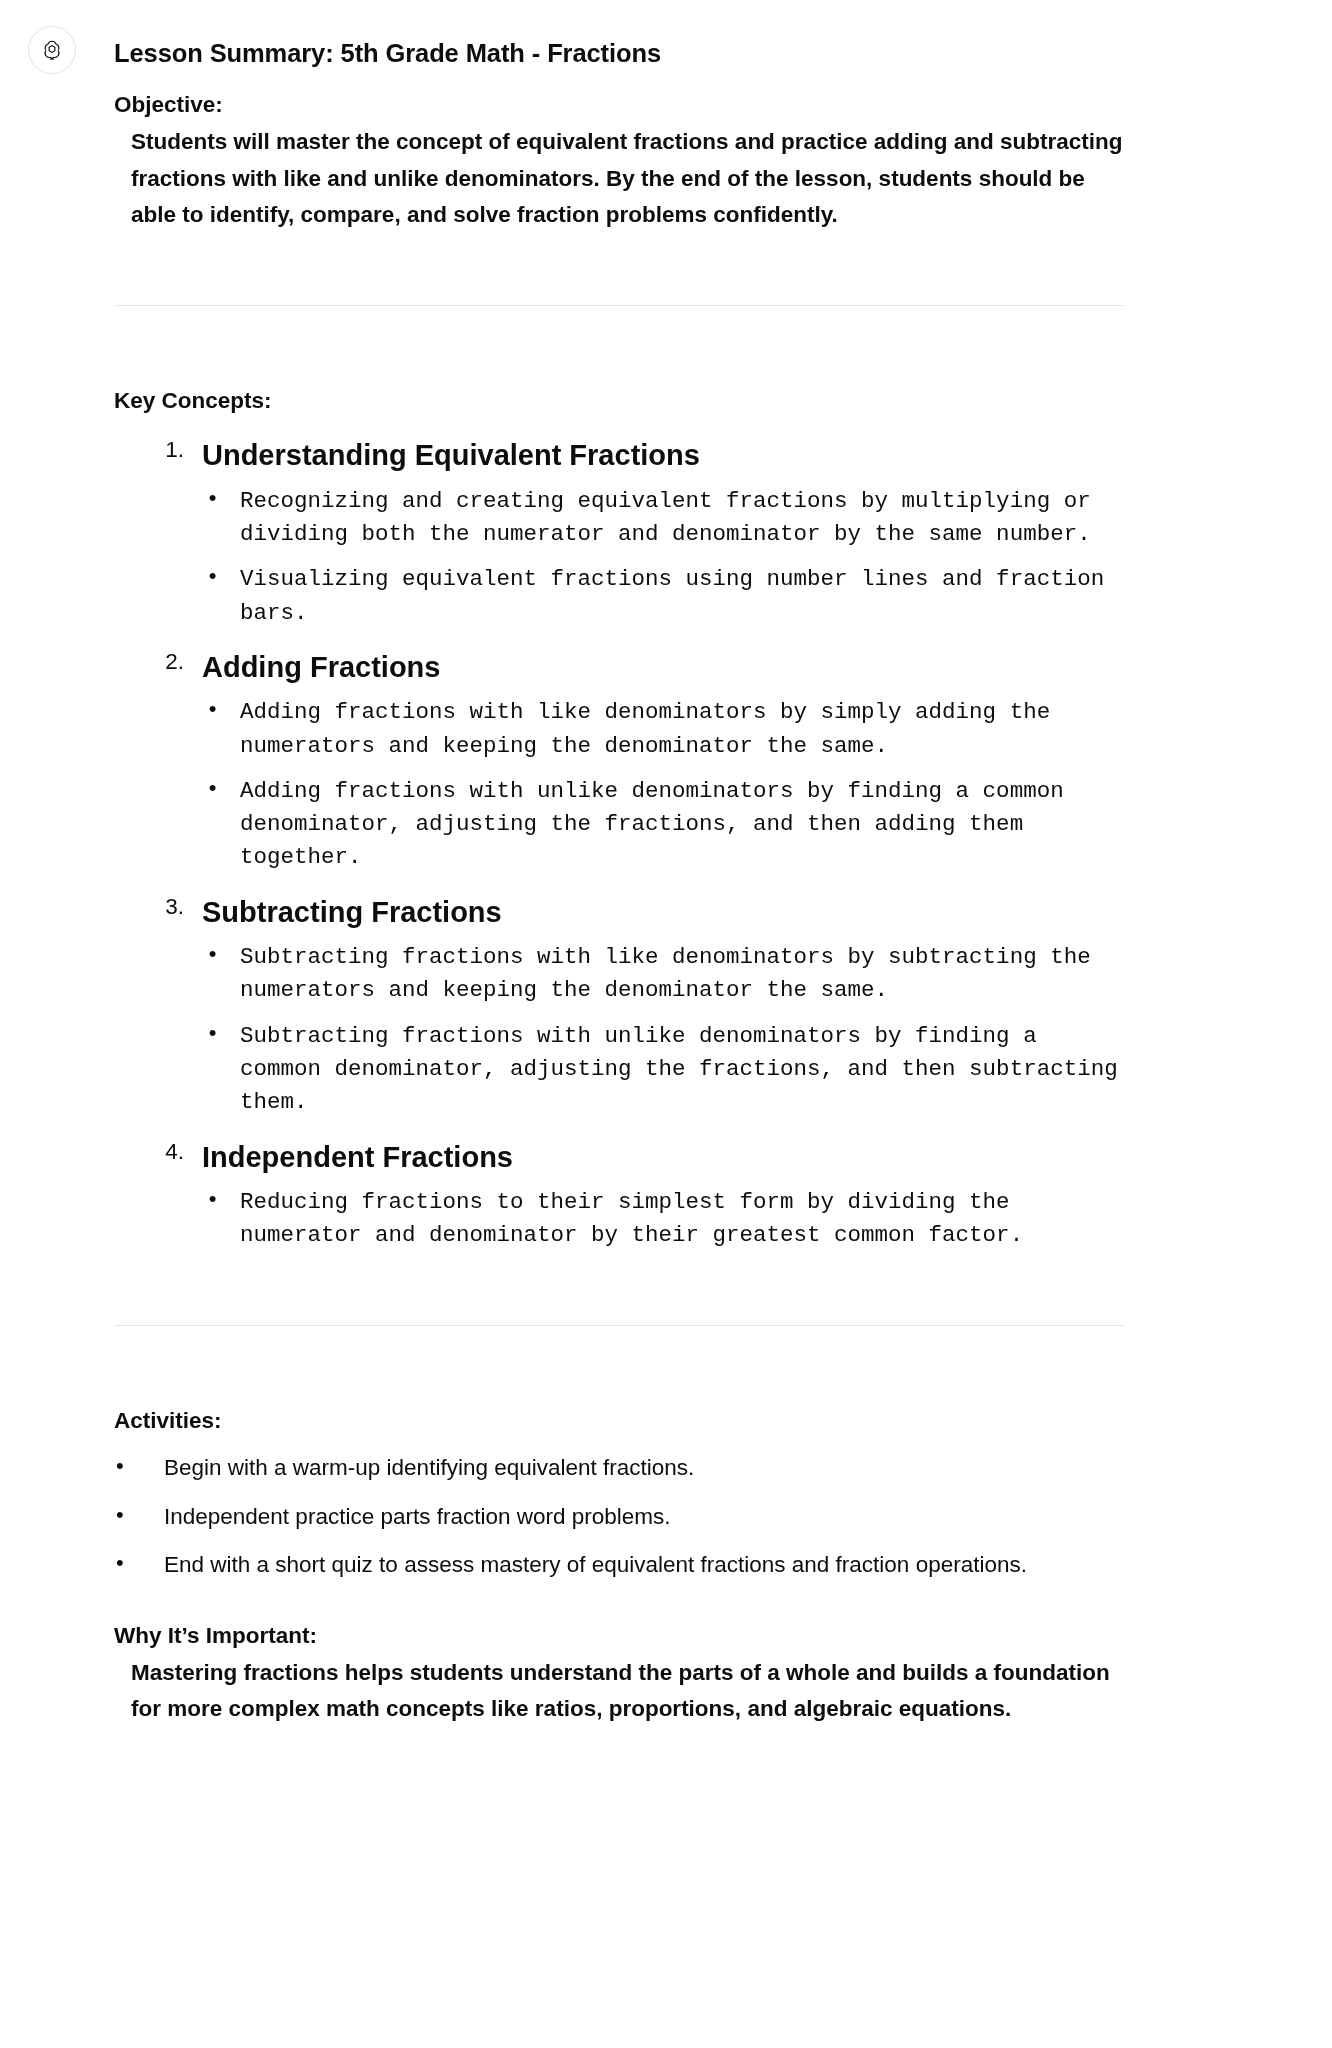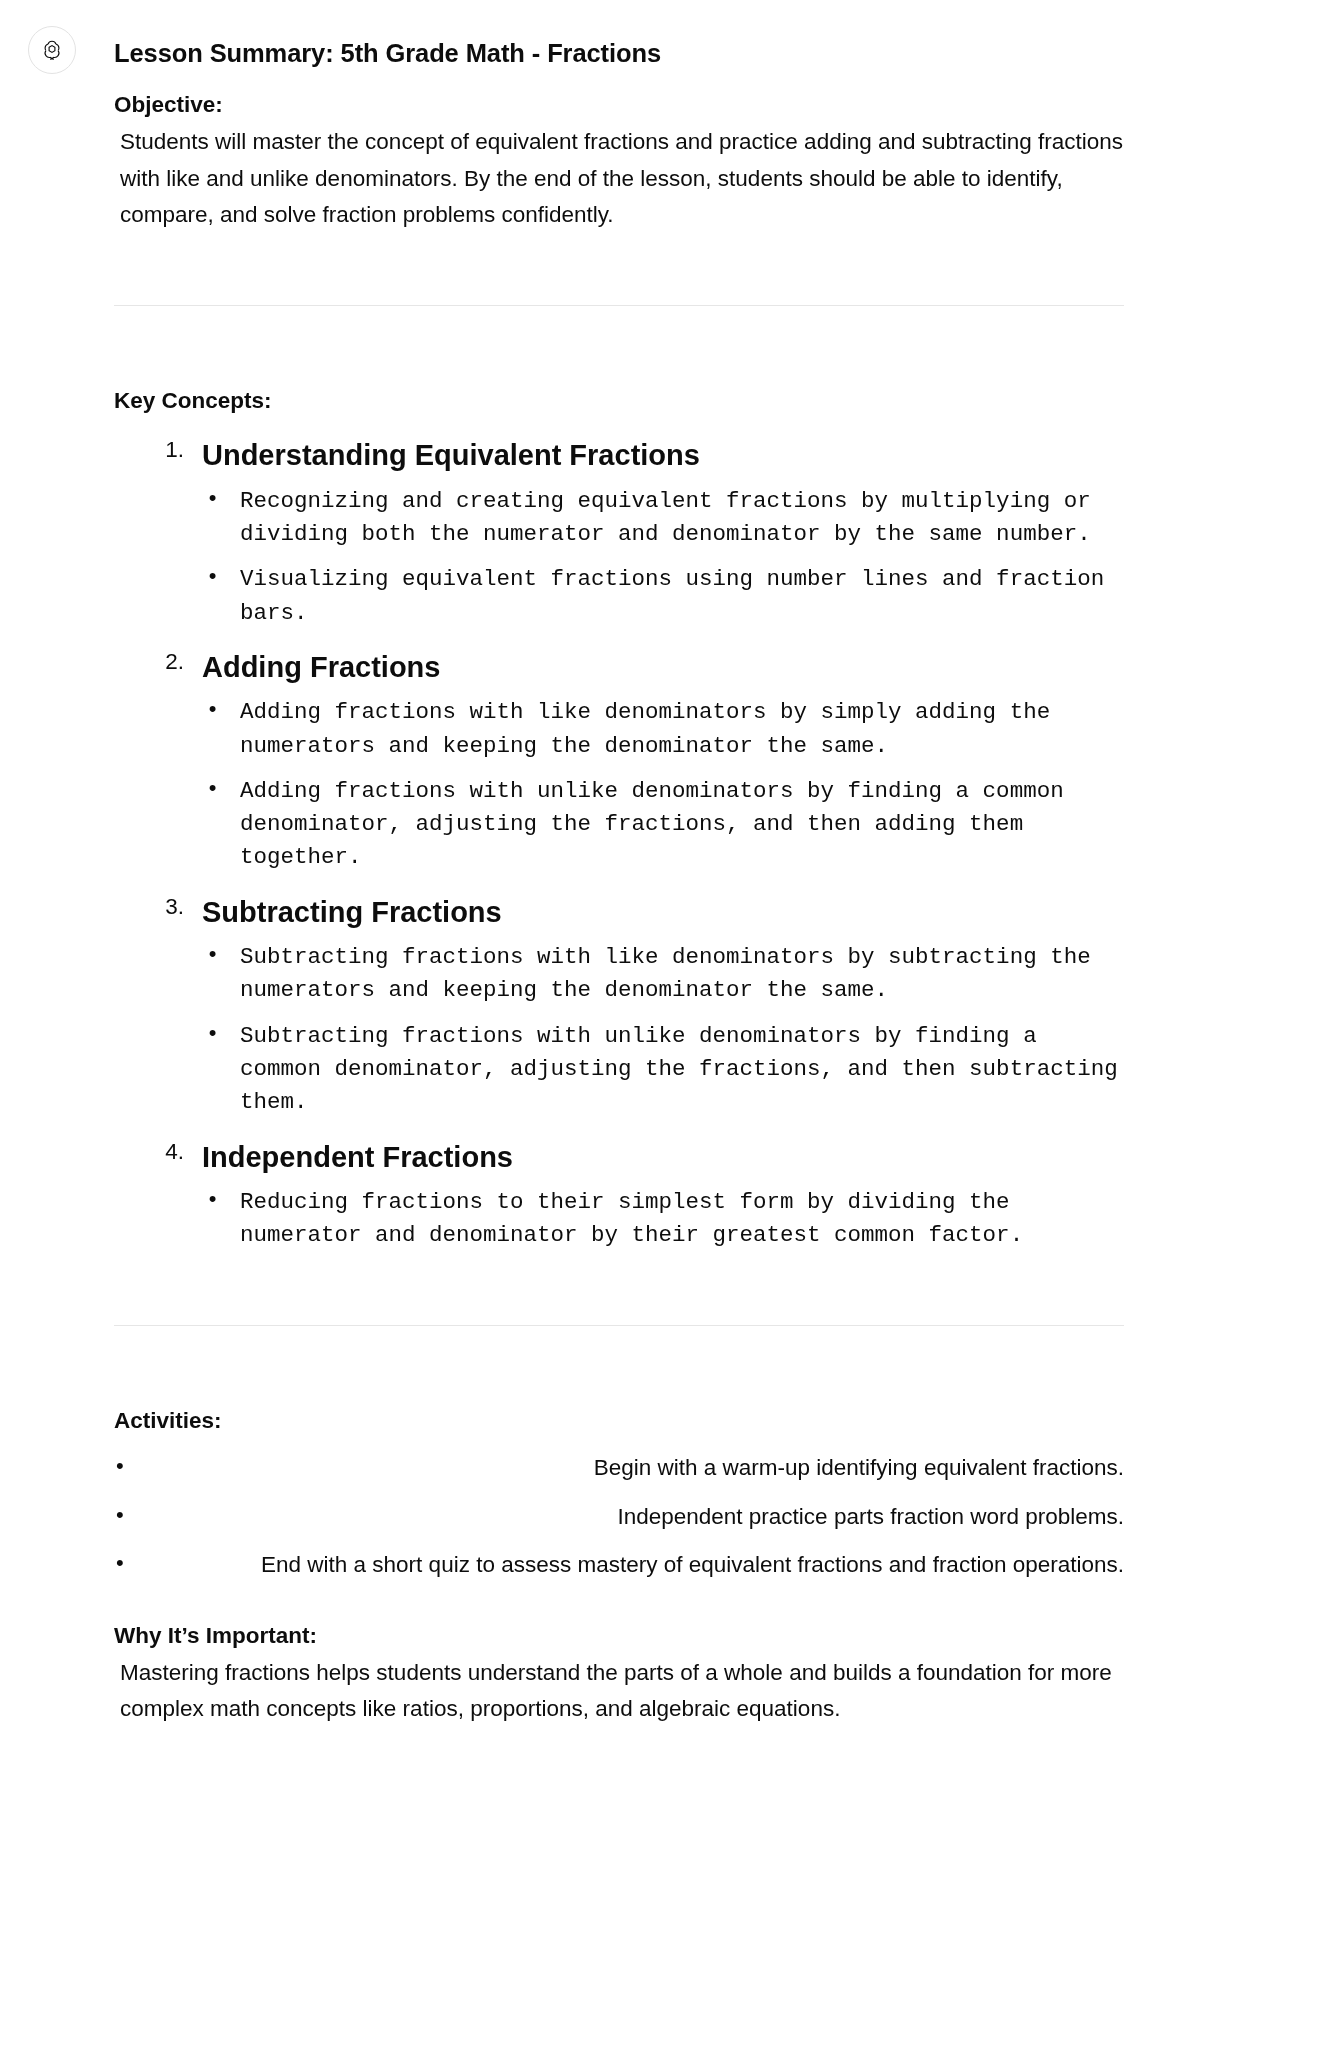--- a/index.html
+++ b/index.html
@@ -58,22 +58,22 @@
   .section-label {
     font-size: 22.5px;
     font-weight: 700;
     line-height: 1.5;
     margin: 0 0 2px 0;
   }
 
   p.para {
     font-size: 22.5px;
     line-height: 1.62;
-    margin: 0 0 6px 6px;
-    font-weight: 400;
+    margin: 0 0 6px 17px;
+    font-weight: 700;
   }
 
   hr.divider {
     border: none;
     border-top: 1px solid #e6e6e6;
     margin: 72px 0 78px 0;
   }
 
   ol.concepts {
     margin: 14px 0 0 0;
@@ -132,21 +132,20 @@
     list-style: none;
     margin: 14px 0 18px 0;
     padding: 0;
   }
   ul.activities > li {
     position: relative;
     padding-left: 50px;
     margin-bottom: 15px;
     font-size: 22.5px;
     line-height: 1.48;
-    text-align: right;
   }
   ul.activities > li:before {
     content: "•";
     position: absolute;
     left: 2px;
     top: -1px;
     font-size: 22px;
     color: #0d0d0d;
   }
 

